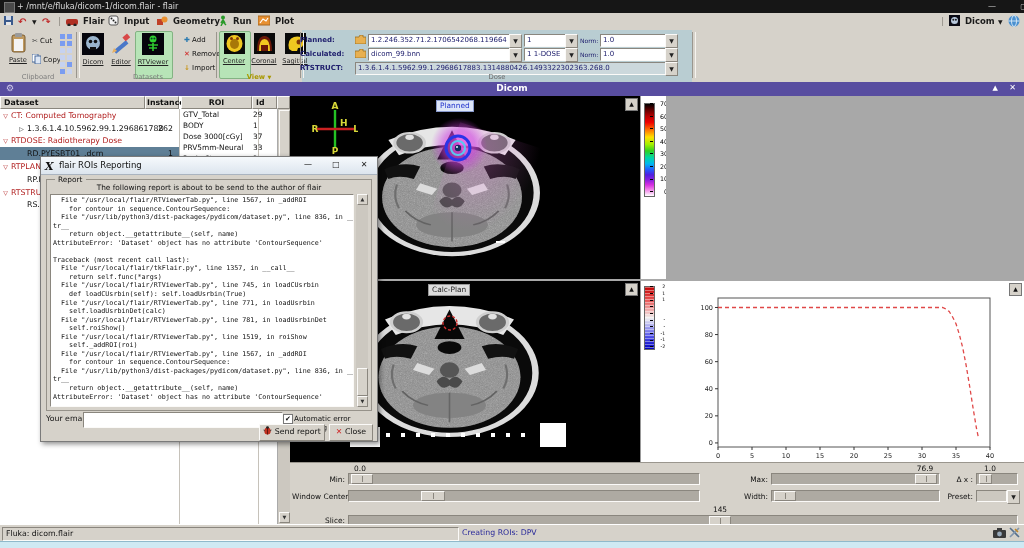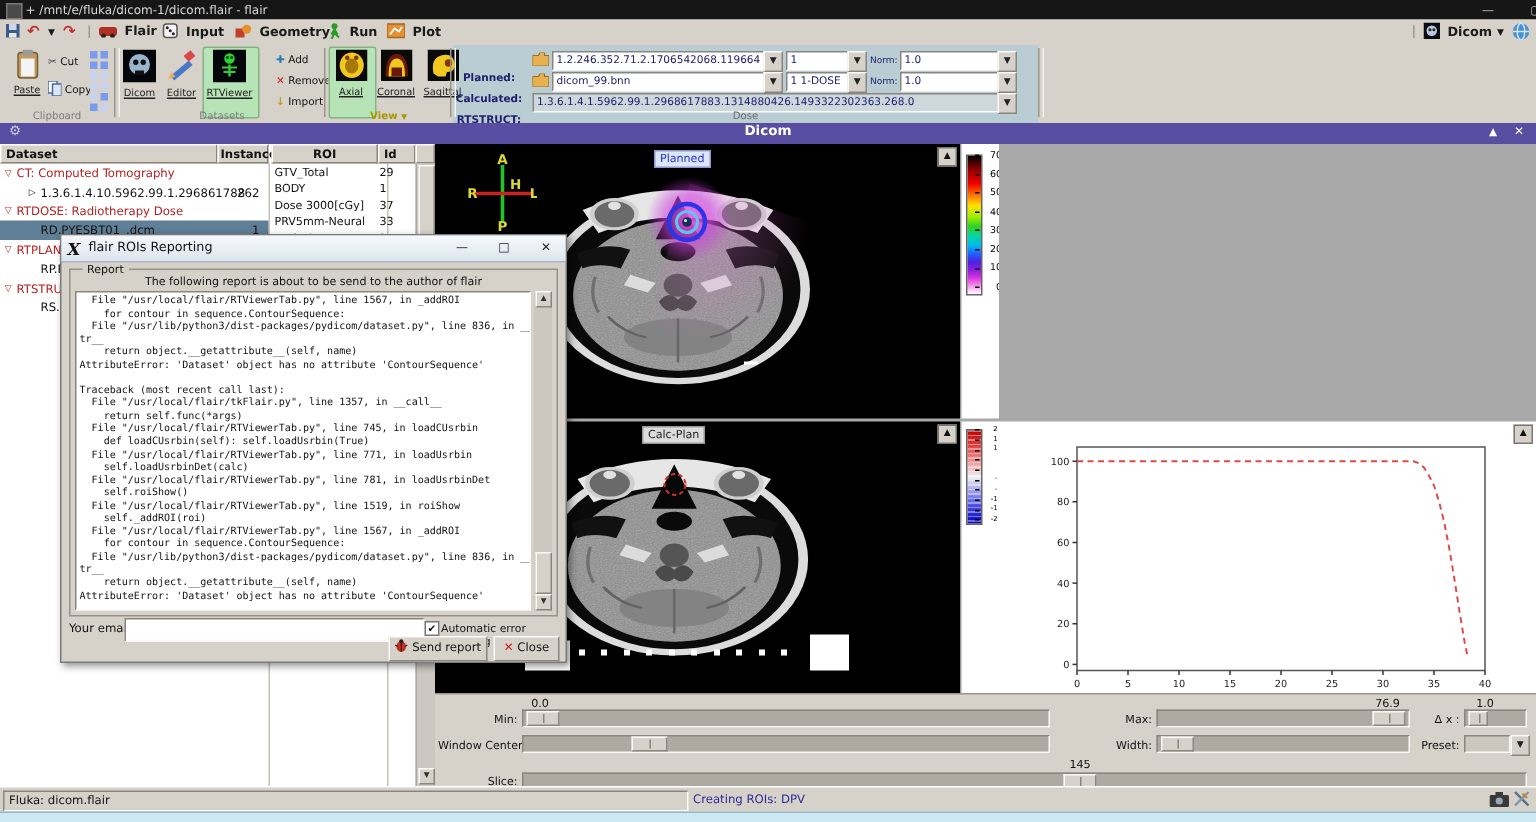--- a/index.html
+++ b/index.html
@@ -20,21 +20,21 @@
   .gsep{position:absolute;top:2px;height:46px;width:2px;border-left:1px solid #9a968e;border-right:1px solid #f5f3ef;}
   .glabel{position:absolute;top:43px;height:9px;font-size:6.8px;color:#7c7c7c;text-align:center;}
   .field{position:absolute;background:#fff;border:1px solid;border-color:#8a867e #fbfaf8 #fbfaf8 #8a867e;
          color:#20206e;font-size:7px;line-height:10px;height:11px;padding:0 2px;overflow:hidden;white-space:nowrap;}
   .drop{position:absolute;width:11px;height:12px;background:#d6d2ca;border:1px solid;border-color:#fbfaf8 #8a867e #8a867e #fbfaf8;
         font-size:6px;line-height:11px;text-align:center;color:#222;}
   .tbtn{position:absolute;text-align:center;font-size:6.6px;color:#222;text-decoration:underline;}
   .tlabel{display:block;margin-top:1px;}
   .hl{background:#b7e4b7;border:1px solid #83b383;border-radius:2px;}
   .smalltool{position:absolute;font-size:7px;white-space:nowrap;}
-  .doselab{position:absolute;font-size:7px;font-weight:600;color:#20206e;text-align:center;margin-top:12px;}
+  .doselab{position:absolute;font-size:7px;font-weight:600;color:#20206e;text-align:left;}
   .normlab{position:absolute;font-size:6px;color:#20206e;}
   
   .dicombar{position:absolute;left:0;top:82px;width:1024px;height:14px;background:#584da0;color:#fff;}
   .dicombar .cap{position:absolute;left:0;right:0;top:1px;text-align:center;font-size:9px;font-weight:bold;}
   
   .leftpanel{position:absolute;left:0;top:96px;width:290px;height:428px;background:#fff;}
   .colhead{position:absolute;top:0;height:13px;background:#d6d2ca;border:1px solid;border-color:#fbfaf8 #8a867e #8a867e #fbfaf8;
            font-weight:bold;font-size:7.8px;line-height:11px;padding:0 3px;box-sizing:border-box;}
   .vline{position:absolute;top:13px;bottom:0;width:1px;background:#c6c2ba;}
   .tree{position:absolute;left:0;top:13px;width:179px;}
@@ -301,21 +301,21 @@
 
     <div class="hl" style="position:absolute;left:219px;top:1px;width:30px;height:46px"></div>
     <div class="tbtn" style="left:221px;top:3px;width:26px">
       <svg width="21" height="21">
           <rect width="21" height="21" fill="#0a0a0a"></rect>
           <ellipse cx="10.5" cy="10.5" rx="8" ry="8.5" fill="#f0c820"></ellipse>
           <ellipse cx="10.5" cy="11" rx="4.5" ry="5" fill="#a87808"></ellipse>
           <circle cx="7.5" cy="5.5" r="1.5" fill="#803808"></circle>
           <circle cx="13.5" cy="5.5" r="1.5" fill="#803808"></circle>
         </svg>
-      <span class="tlabel">Axial</span></div>
+      <span class="tlabel">Center</span></div>
     <div class="tbtn" style="left:251px;top:3px;width:26px">
       <svg width="21" height="21">
           <rect width="21" height="21" fill="#0a0a0a"></rect>
           <path d="M3 18 Q3 3 10.5 3 Q18 3 18 18 Z" fill="#6a1808"></path>
           <path d="M5 18 Q5 6 10.5 6 Q16 6 16 18 Z" fill="#f0c820"></path>
           <rect x="7" y="12" width="7" height="6" fill="#6a1808"></rect>
         </svg>
       <span class="tlabel">Coronal</span></div>
     <div class="tbtn" style="left:281px;top:3px;width:28px">
       <svg width="21" height="21">

